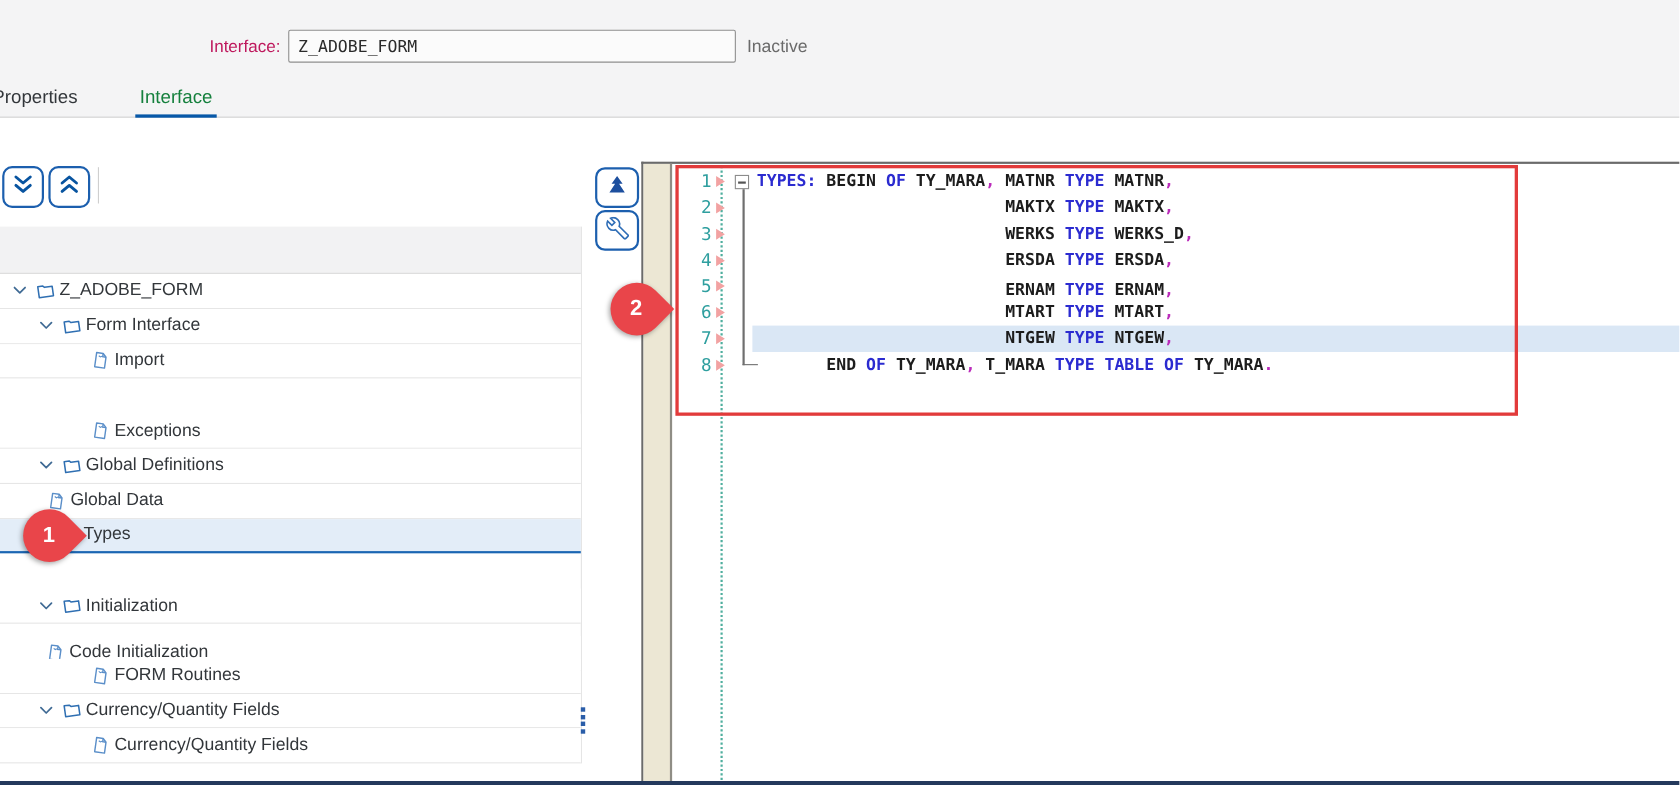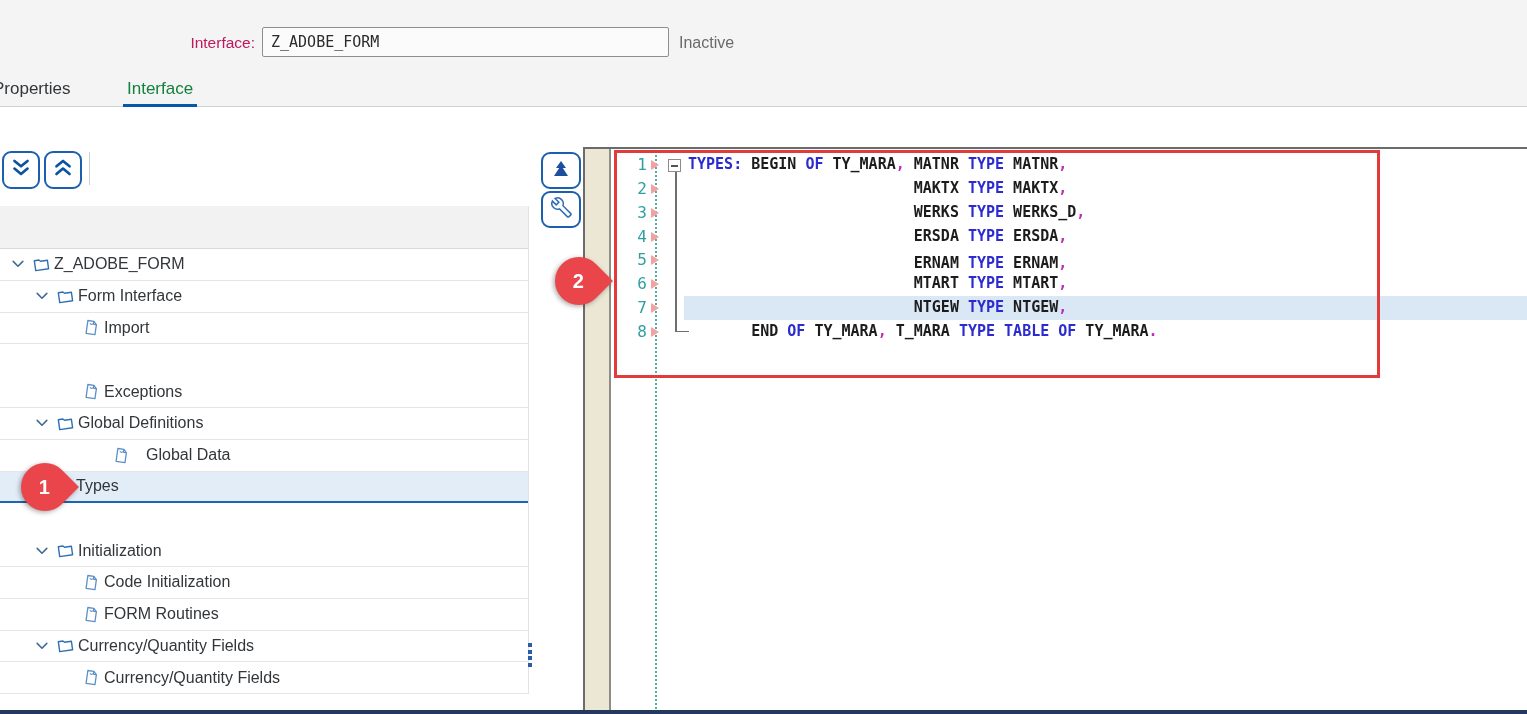--- a/index.html
+++ b/index.html
@@ -184,21 +184,21 @@
         </span>
         <span class="nicon">
           <svg width="19" height="17" viewBox="0 0 19 17">
             <g transform="rotate(-8 9 9)">
               <path d="M3 5.2V3.8h4.6l1.4 1.4H16v8.6H3z" fill="#fff" stroke="#2f6fb2" stroke-width="1.4" stroke-linejoin="round"></path>
             </g>
           </svg>
         </span>
         <span>Global Definitions</span>
       </div>
-      <div class="trow" style="top: 190.8px; padding-left: 108px; gap: 12px;">
+      <div class="trow" style="top: 190.8px; padding-left: 38px;">
         <span class="nicon">
           <svg width="15" height="17" viewBox="0 0 15 17">
             <g transform="rotate(8 7 8)">
               <path d="M3 2h6l3 3v10H3z" fill="#fff" stroke="#5b8fc9" stroke-width="1.3" stroke-linejoin="round"></path>
               <path d="M9 2v3h3" fill="none" stroke="#5b8fc9" stroke-width="1.3"></path>
               <path d="M5.3 4.6l1.6.9 1.4-.9" fill="none" stroke="#5b8fc9" stroke-width="1"></path>
             </g>
           </svg>
         </span>
         <span>Global Data</span>
@@ -223,21 +223,21 @@
         </span>
         <span class="nicon">
           <svg width="19" height="17" viewBox="0 0 19 17">
             <g transform="rotate(-8 9 9)">
               <path d="M3 5.2V3.8h4.6l1.4 1.4H16v8.6H3z" fill="#fff" stroke="#2f6fb2" stroke-width="1.4" stroke-linejoin="round"></path>
             </g>
           </svg>
         </span>
         <span>Initialization</span>
       </div>
-      <div class="trow" style="top: 318px; padding-left: 78px;">
+      <div class="trow" style="top: 329px; padding-left: 37px;">
         <span class="nicon">
           <svg width="15" height="17" viewBox="0 0 15 17">
             <g transform="rotate(8 7 8)">
               <path d="M3 2h6l3 3v10H3z" fill="#fff" stroke="#5b8fc9" stroke-width="1.3" stroke-linejoin="round"></path>
               <path d="M9 2v3h3" fill="none" stroke="#5b8fc9" stroke-width="1.3"></path>
               <path d="M5.3 4.6l1.6.9 1.4-.9" fill="none" stroke="#5b8fc9" stroke-width="1"></path>
             </g>
           </svg>
         </span>
         <span>Code Initialization</span>

